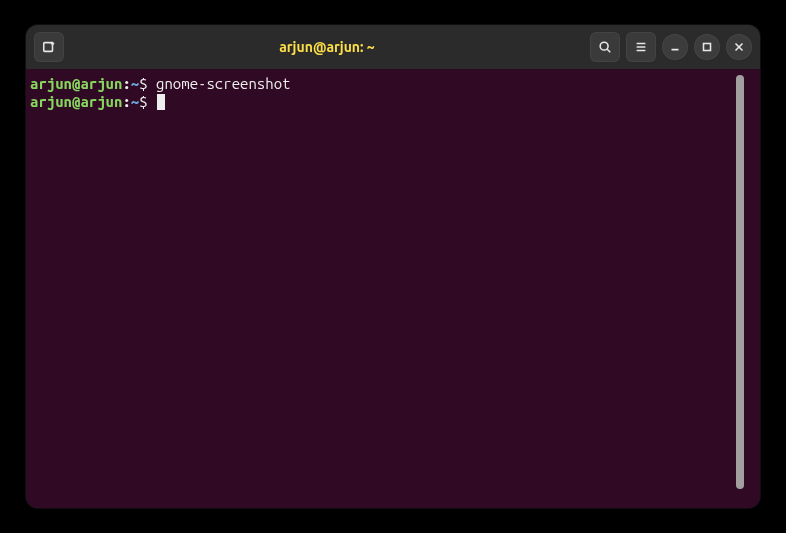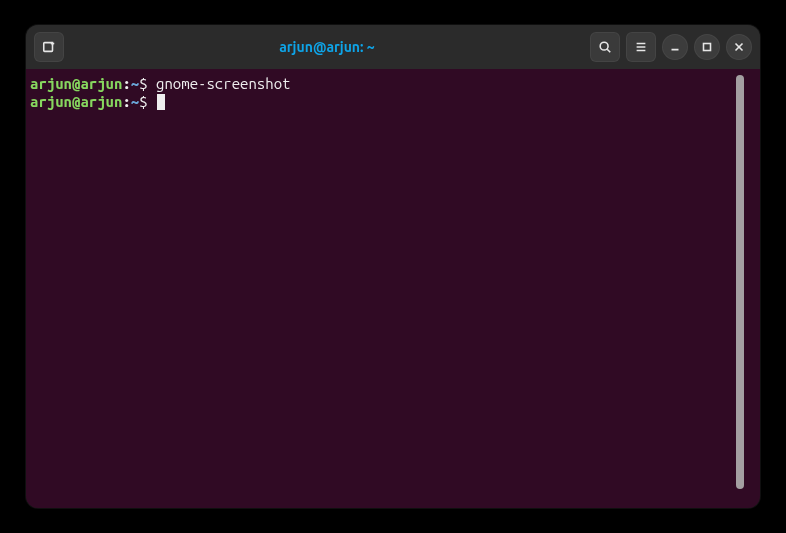--- a/index.html
+++ b/index.html
@@ -34,21 +34,21 @@
       padding: 0 8px;
       gap: 6px;
     }
     .titlebar-left {
       display: flex;
       gap: 6px;
     }
     .titlebar-center {
       flex: 1;
       text-align: center;
-      color: #0ea5e9;
+      color: #fde047;
       font-family: "Ubuntu", sans-serif;
       font-weight: bold;
       font-size: 14px;
     }
     .titlebar-right {
       display: flex;
       gap: 6px;
       align-items: center;
     }
     .tb-btn {

